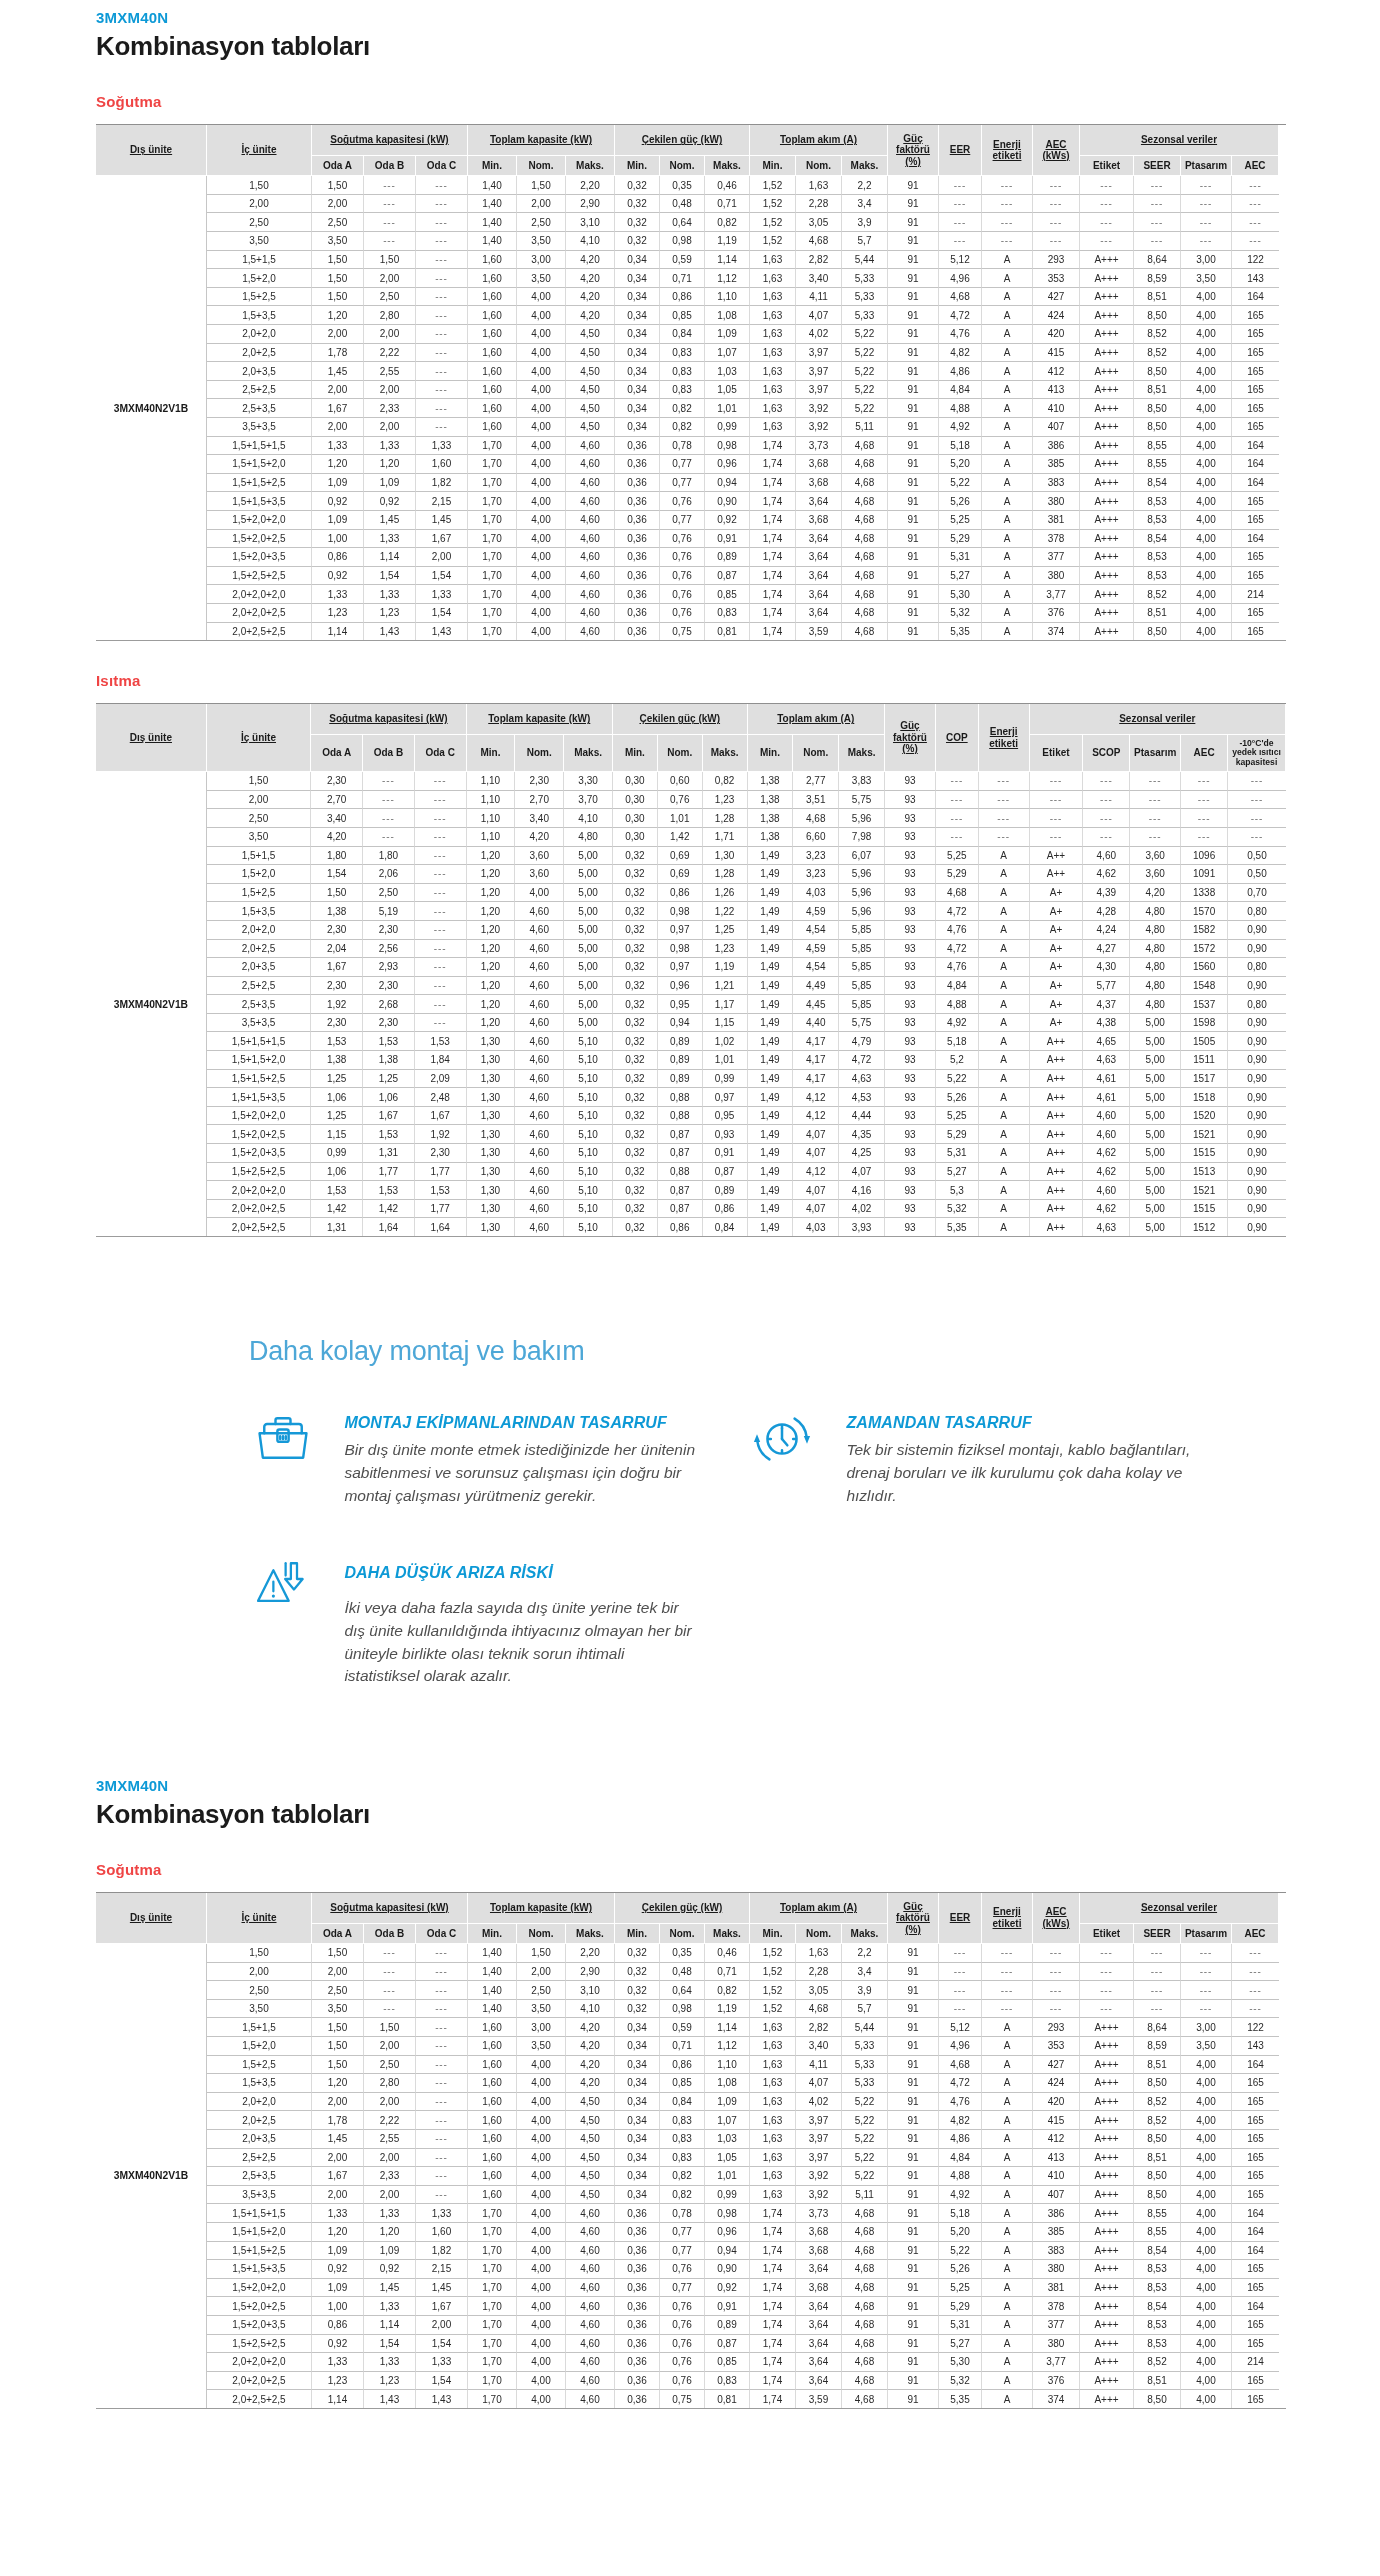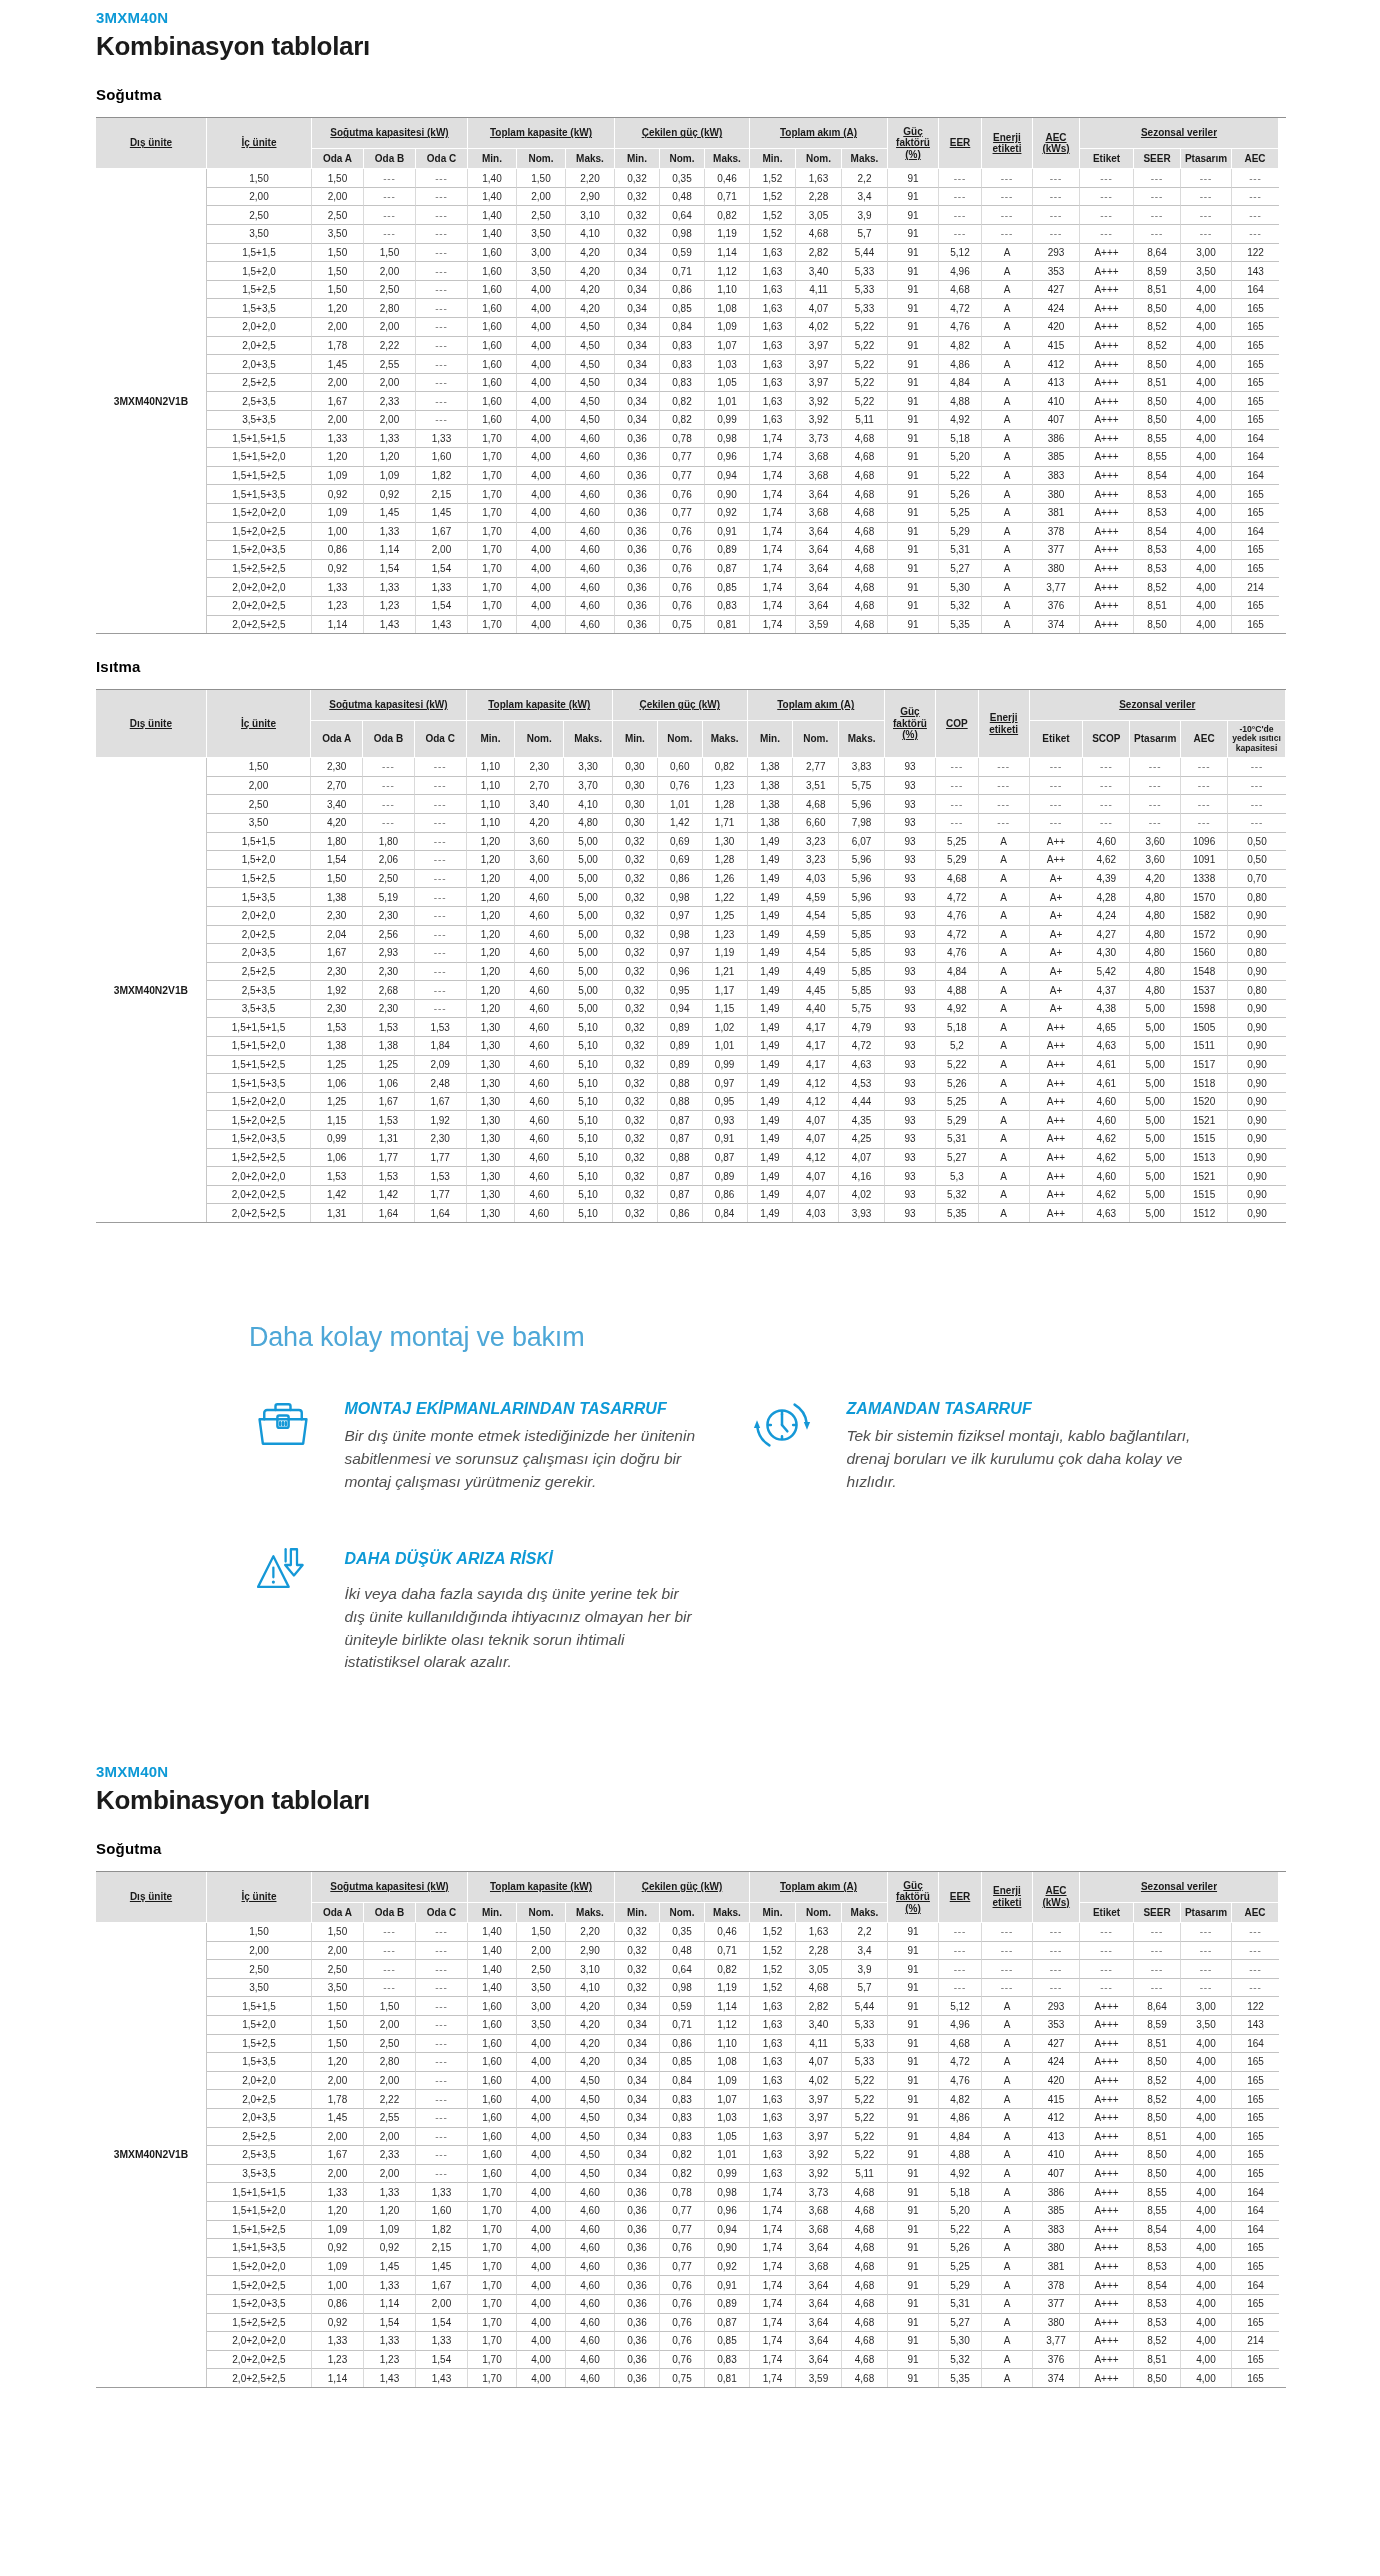--- a/index.html
+++ b/index.html
@@ -1,20 +1,20 @@
 <!DOCTYPE html>
 <html style="font-size:15px"><head>
 <meta charset="utf-8">
 <style>
   html,body{margin:0;padding:0;background:#fff;}
   body{width:1380px;font-family:"Liberation Sans",sans-serif;-webkit-font-smoothing:antialiased;}
   .page{width:1380px;height:2576px;box-sizing:border-box;padding:9.4px 94px 0 96px;overflow:hidden;background:#fff;border-radius:14px;}
   .model{font-size:15px;color:#0d99d6;font-weight:bold;letter-spacing:0.2px;}
   h1.title{font-size:26px;color:#1b1b1b;margin:4.7px 0 0;letter-spacing:-0.3px;font-weight:bold;}
-  .mode-label{margin-top:24px;font-size:15px;color:#000000;font-weight:bold;letter-spacing:0.2px;}
+  .mode-label{margin-top:31px;font-size:15px;color:#ef4444;font-weight:bold;letter-spacing:0.2px;}
   .tablewrap{margin-top:14px;border-top:1.9px solid #8f8f8f;border-bottom:1.9px solid #9c9c9c;width:1190px;}
   table.combo{border-collapse:separate;border-spacing:0;table-layout:fixed;font-size:10px;color:#2a2a2a;}
   table.combo thead th{background:#dfdfdf;border-right:1.9px solid #fff;border-bottom:1.9px solid #fff;font-weight:bold;color:#1a1a1a;padding:3.8px 0.9px;line-height:1.15;text-align:center;}
   table.combo thead tr:first-child th{height:22.5px;text-decoration:underline;}
   table.combo thead th.small{font-size:8.6px;line-height:1.1;}
   table.combo tbody td{background:#fff;text-align:center;padding:2.3px 0.9px;line-height:13px;border-right:0.9px solid #dadada;border-bottom:0.9px solid #c3c3c3;}
   table.combo tbody tr:last-child td{border-bottom:none;}
   table.combo tbody td:last-child{border-right:none;}
   table.combo tbody td.outdoor{border-right:0.9px solid #c6c6c6;border-bottom:none;font-weight:bold;font-size:10.3px;color:#1a1a1a;}
   table.combo tbody td.dash{color:#787878;letter-spacing:0.9px;}
@@ -1004,21 +1004,21 @@
               <td>0,32</td>
               <td>0,96</td>
               <td>1,21</td>
               <td>1,49</td>
               <td>4,49</td>
               <td>5,85</td>
               <td>93</td>
               <td>4,84</td>
               <td>A</td>
               <td>A+</td>
-              <td>5,42</td>
+              <td>5,77</td>
               <td>4,80</td>
               <td>1548</td>
               <td>0,90</td>
             </tr>
             <tr>
               <td>2,5+3,5</td>
               <td>1,92</td>
               <td>2,68</td>
               <td class="dash">---</td>
               <td>1,20</td>

